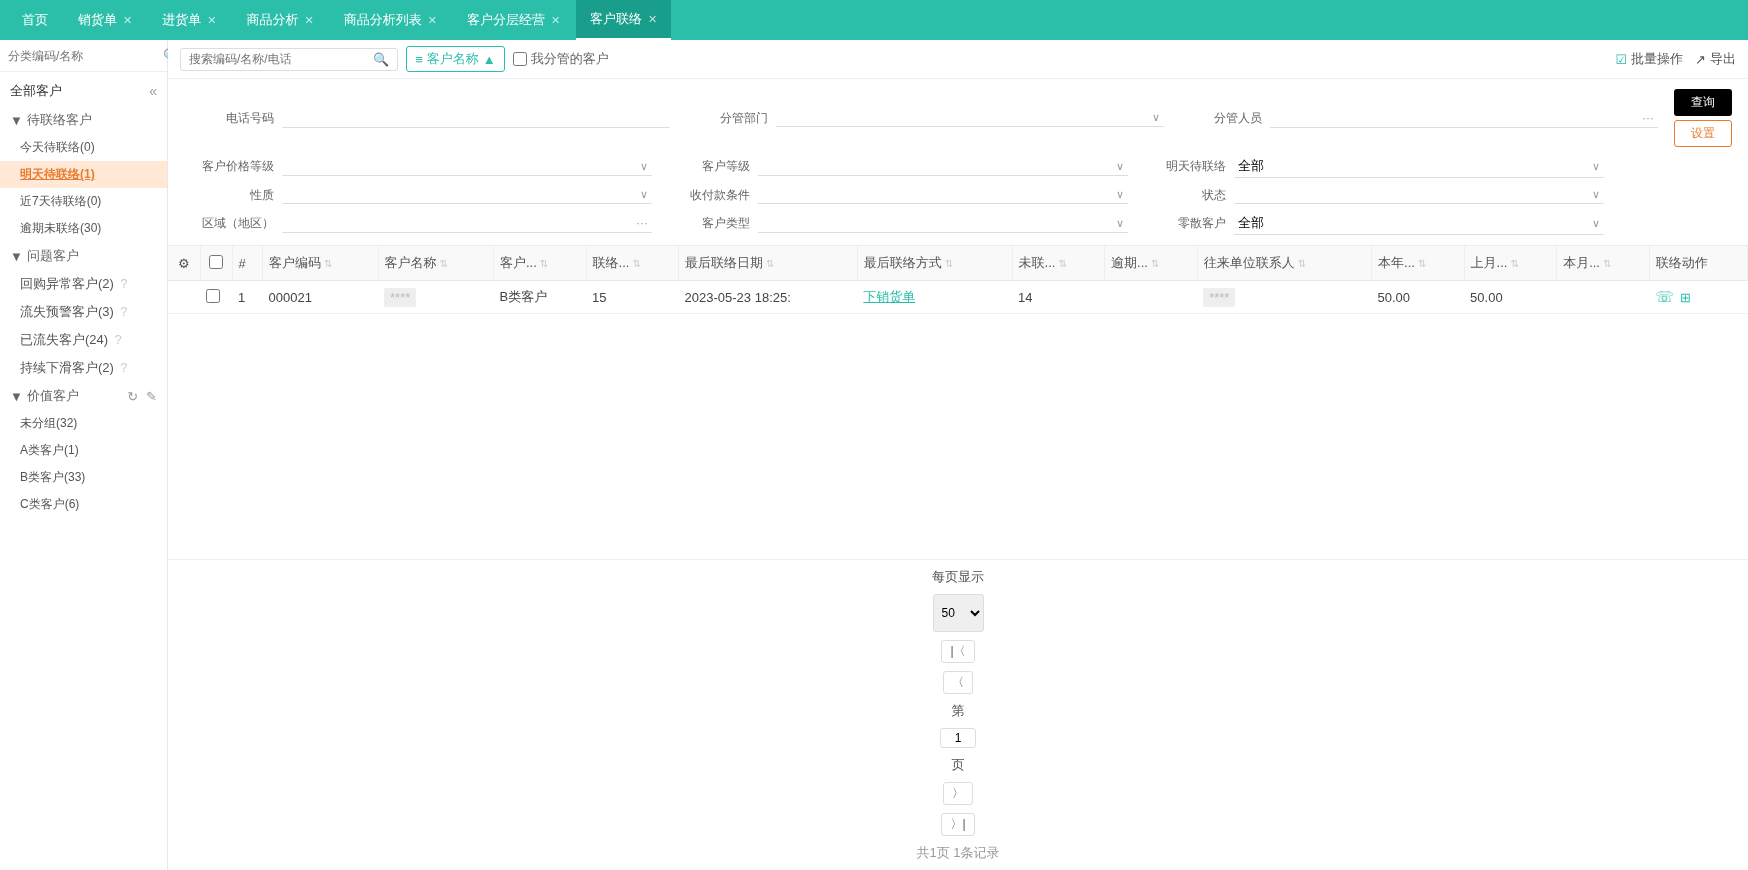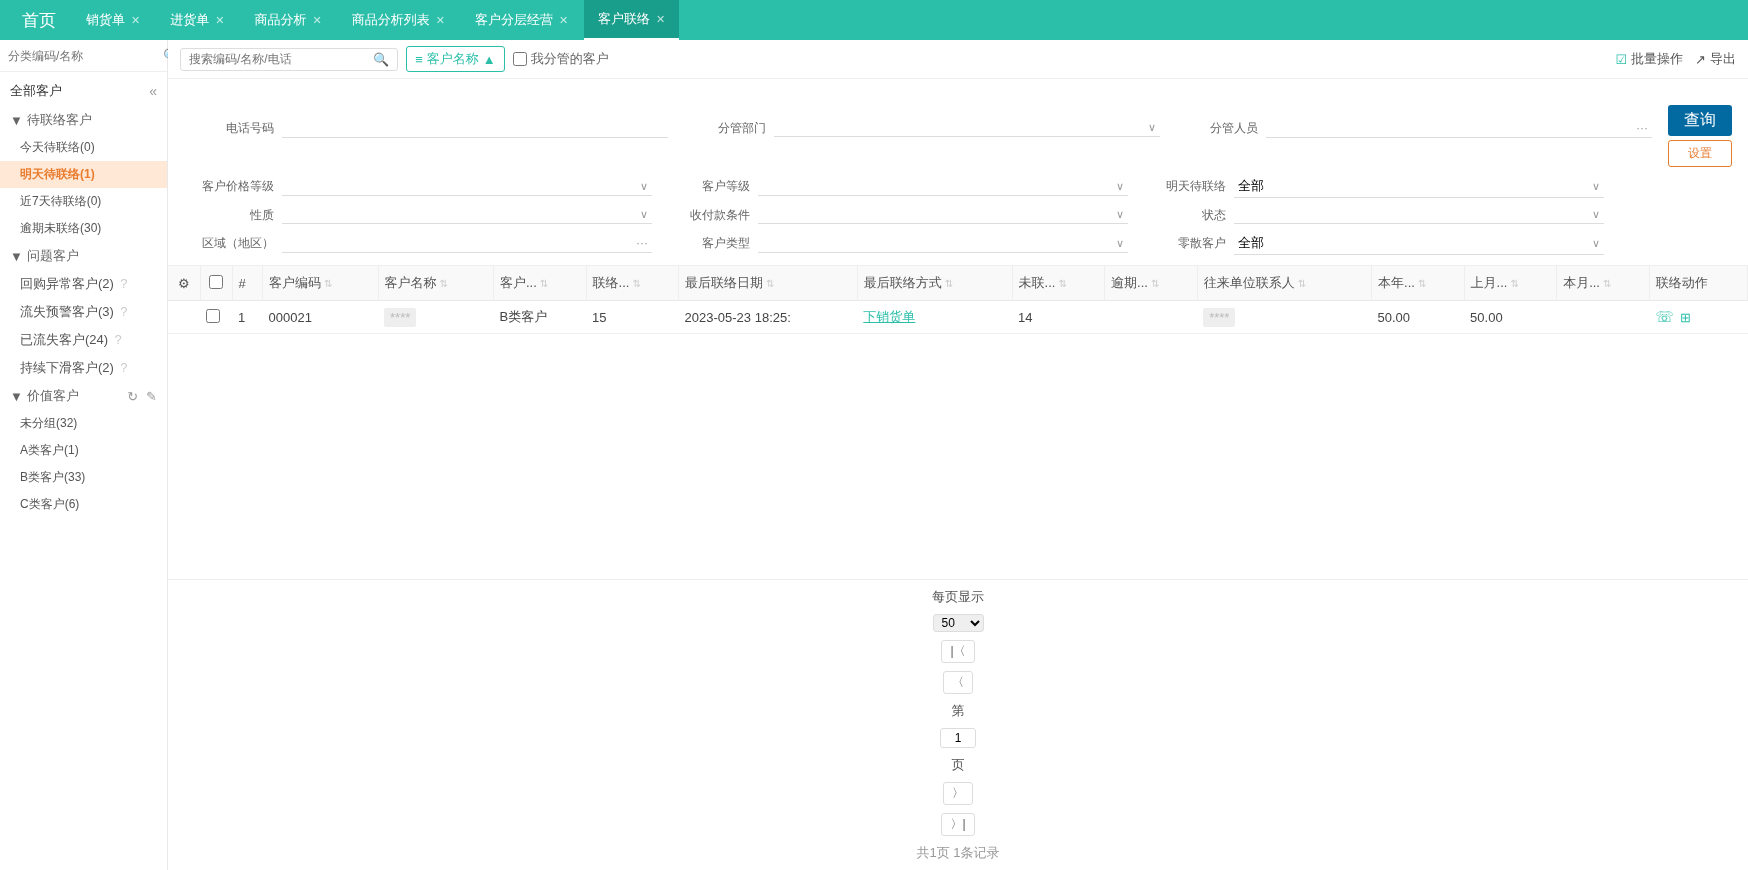--- a/index.html
+++ b/index.html
@@ -24,21 +24,21 @@
       font-size: 13px;
       color: #fff;
       white-space: nowrap;
       gap: 6px;
     }
     .nav-tab.active {
       background: #1a9e8c;
       border-bottom: 2px solid #fff;
     }
     .nav-tab .close-x { font-size: 11px; opacity: 0.7; cursor: pointer; }
-    .nav-home { padding: 0 14px; font-size: 17px; }
+    .nav-home { padding: 0 14px; font-size: 13px; }
 
     
     .main-layout {
       display: flex;
       height: calc(100vh - 40px);
     }
 
     
     .sidebar {
       width: 168px;
@@ -88,21 +88,21 @@
     }
     .sidebar-section-title .triangle { color: #666; }
 
     .sidebar-item {
       padding: 5px 10px 5px 20px;
       color: #555;
       cursor: pointer;
       font-size: 12px;
       white-space: nowrap;
     }
-    .sidebar-item.active { background: #ffe8d6; color: #e87c2f; font-weight: bold; }
+    .sidebar-item.active { background: #ffe8d6; color: #e87c2f; font-weight: bold; text-decoration: underline; }
 
     
     .content-area {
       flex: 1;
       display: flex;
       flex-direction: column;
       overflow: hidden;
       background: #f5f5f5;
     }
 
@@ -235,28 +235,27 @@
       justify-content: flex-end;
       color: #999;
     }
     .adv-actions {
       display: flex;
       flex-direction: column;
       gap: 4px;
       margin-left: 8px;
     }
     .btn-query {
-      background: #0369a1;
+      background: #000000;
       color: #fff;
       border: none;
       border-radius: 3px;
       padding: 5px 16px;
       cursor: pointer;
-      font-size: 16px;
-      margin-top: 16px;
+      font-size: 12px;
     }
     .btn-set {
       background: #fff;
       color: #e87c2f;
       border: 1px solid #e87c2f;
       border-radius: 3px;
       padding: 4px 16px;
       cursor: pointer;
       font-size: 12px;
     }
@@ -308,21 +307,21 @@
       background: #fff;
       border-top: 1px solid #eee;
       gap: 8px;
       font-size: 12px;
       color: #555;
       flex-direction: column;
     }
     .page-size-select {
       border: 1px solid #ddd;
       border-radius: 3px;
-      padding: 0 4px;
+      padding: 10px 4px;
       font-size: 12px;
       outline: none;
     }
     .page-btn {
       border: 1px solid #ddd;
       background: #fff;
       border-radius: 3px;
       padding: 2px 8px;
       cursor: pointer;
       font-size: 12px;

